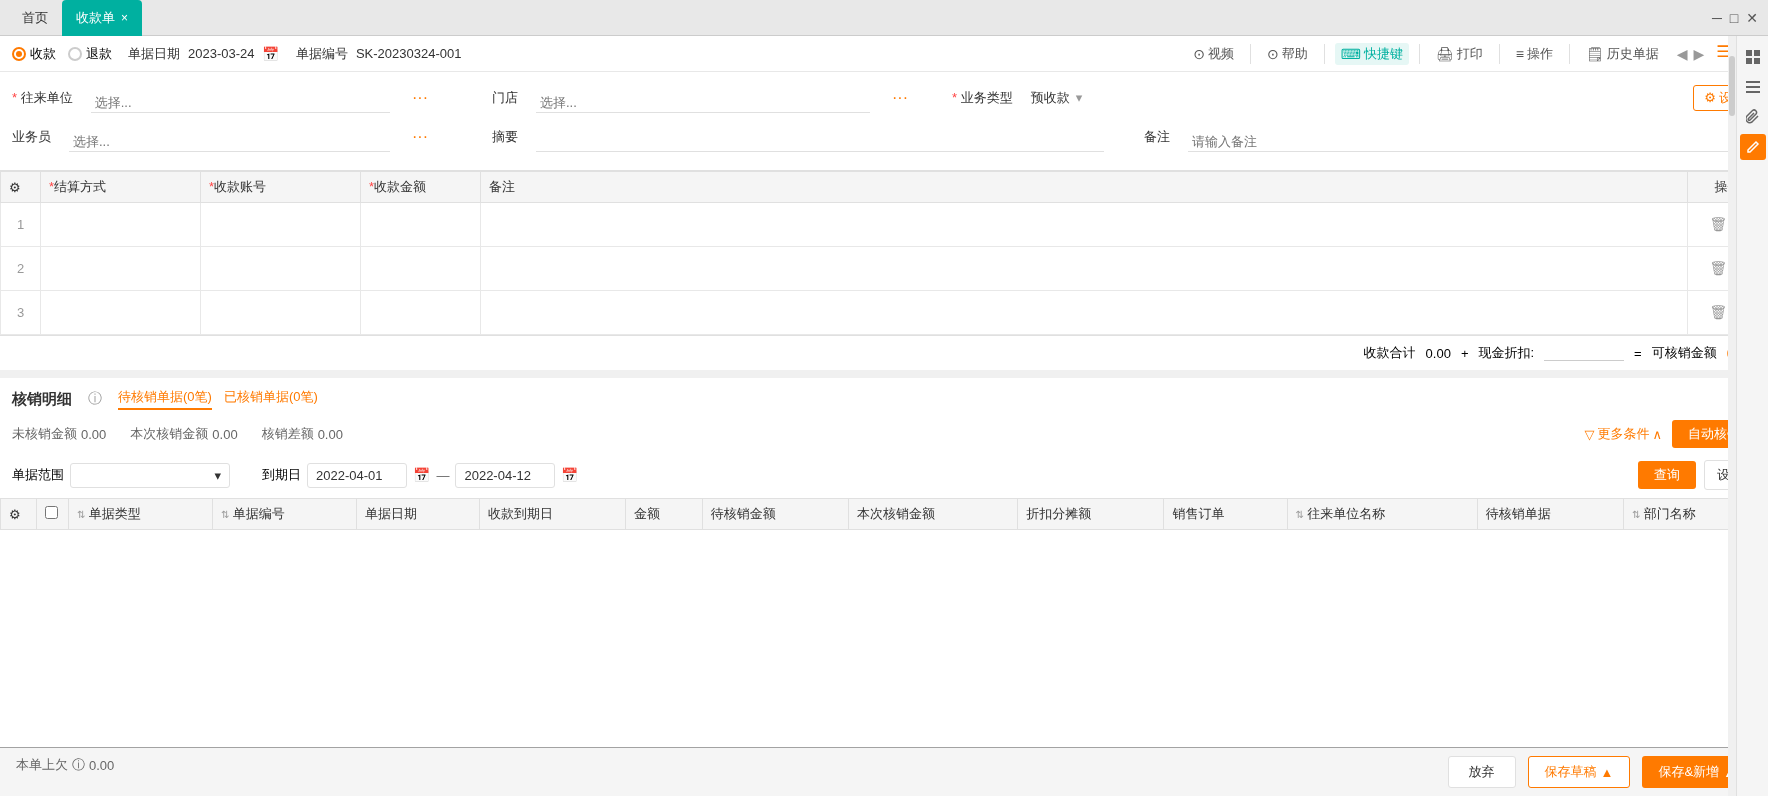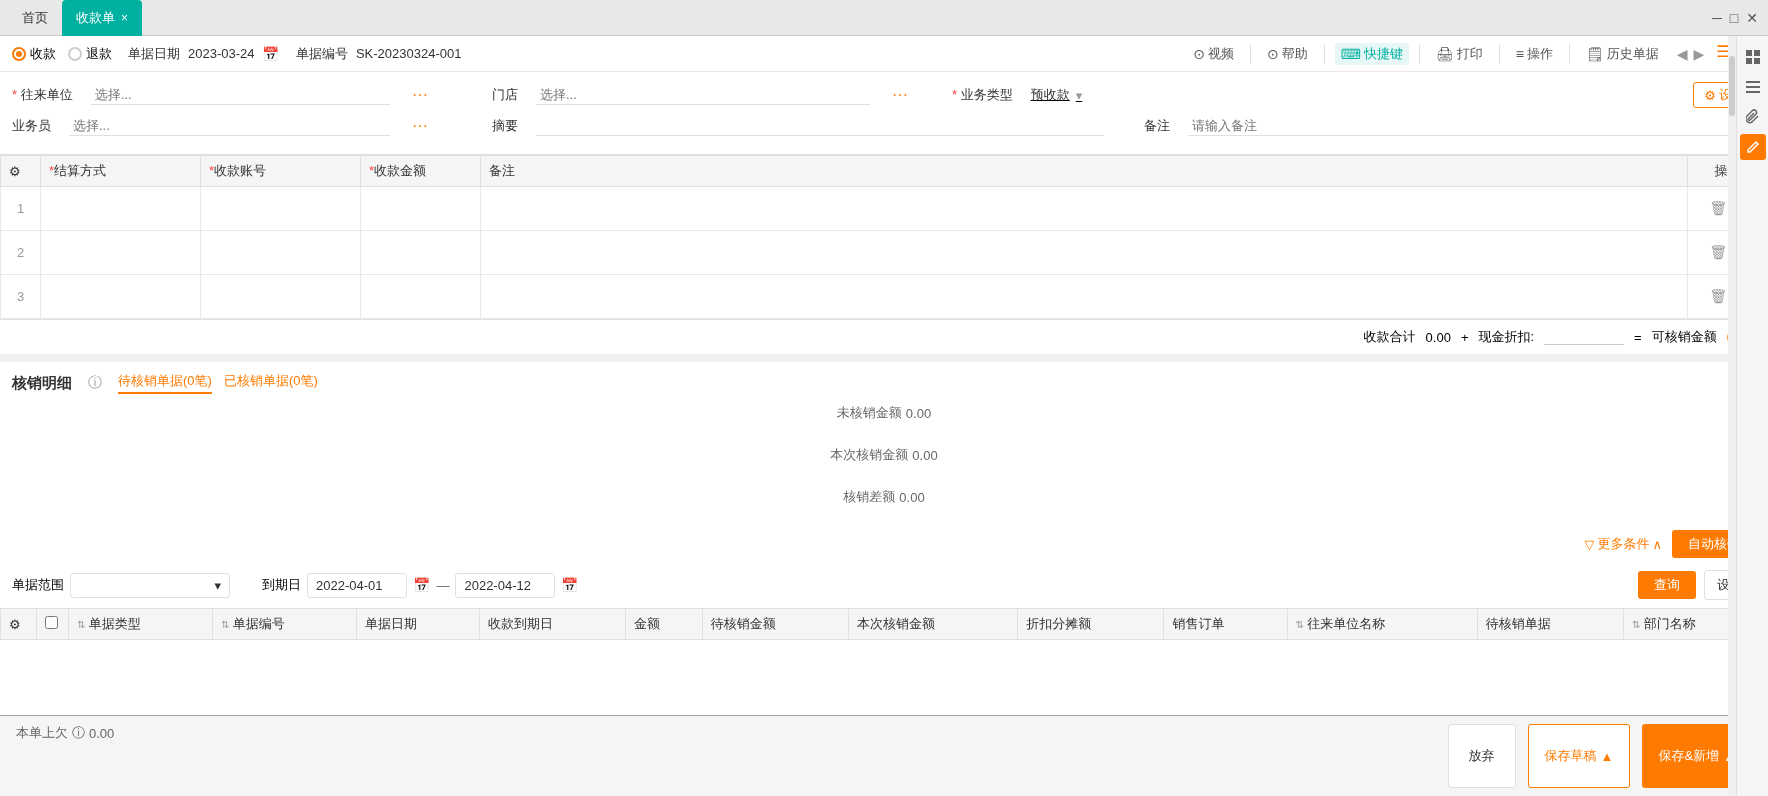--- a/index.html
+++ b/index.html
@@ -165,32 +165,32 @@
     }
     .form-input {
       border: none;
       border-bottom: 1px solid #e0e0e0;
       outline: none;
       padding: 2px 4px;
       color: #999;
       flex: 1;
       min-width: 0;
       font-size: 13px;
+      margin-top: 11px;
     }
     .more-btn {
       color: #ff7a00;
       cursor: pointer;
       font-size: 16px;
       padding: 0 4px;
     }
     .business-type {
       display: flex;
       align-items: center;
       gap: 6px;
-      text-decoration: underline;
     }
     .business-select {
       color: #333;
       font-weight: 500;
     }
     .dropdown-arrow {
       color: #999;
       cursor: pointer;
     }
     .settings-btn {
@@ -318,21 +318,20 @@
       padding-bottom: 2px;
     }
     .tab-link.active { border-bottom: 2px solid #ff7a00; }
 
     .stats-row {
       display: flex;
       align-items: center;
       padding: 4px 12px;
       gap: 24px;
       flex-shrink: 0;
-      flex-direction: column;
     }
     .stat-item { display: flex; align-items: center; gap: 4px; color: #666; font-size: 13px; }
 
     .filter-row {
       display: flex;
       align-items: center;
       padding: 8px 12px;
       gap: 12px;
       flex-shrink: 0;
     }
@@ -429,21 +428,21 @@
       padding: 6px 20px;
       cursor: pointer;
       color: #333;
       font-size: 13px;
     }
     .btn-draft {
       background: #fff;
       border: 1px solid #ff7a00;
       color: #ff7a00;
       border-radius: 3px;
-      padding: 22px 16px;
+      padding: 6px 16px;
       cursor: pointer;
       font-size: 13px;
       display: flex;
       align-items: center;
       gap: 4px;
     }
     .btn-save {
       background: #ff7a00;
       border: none;
       color: #fff;

